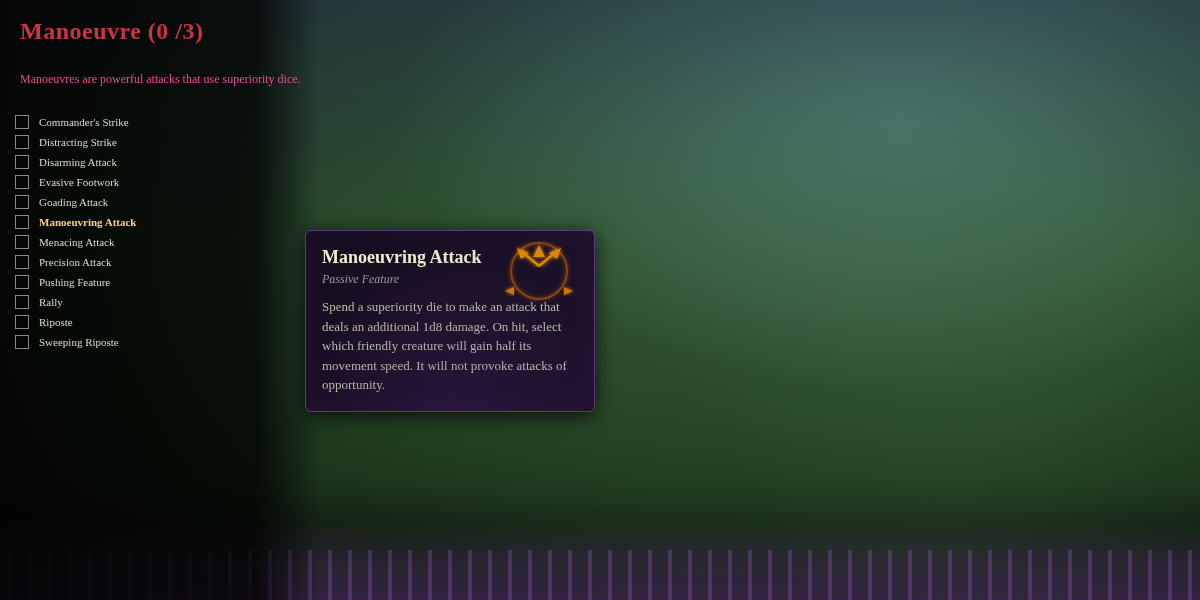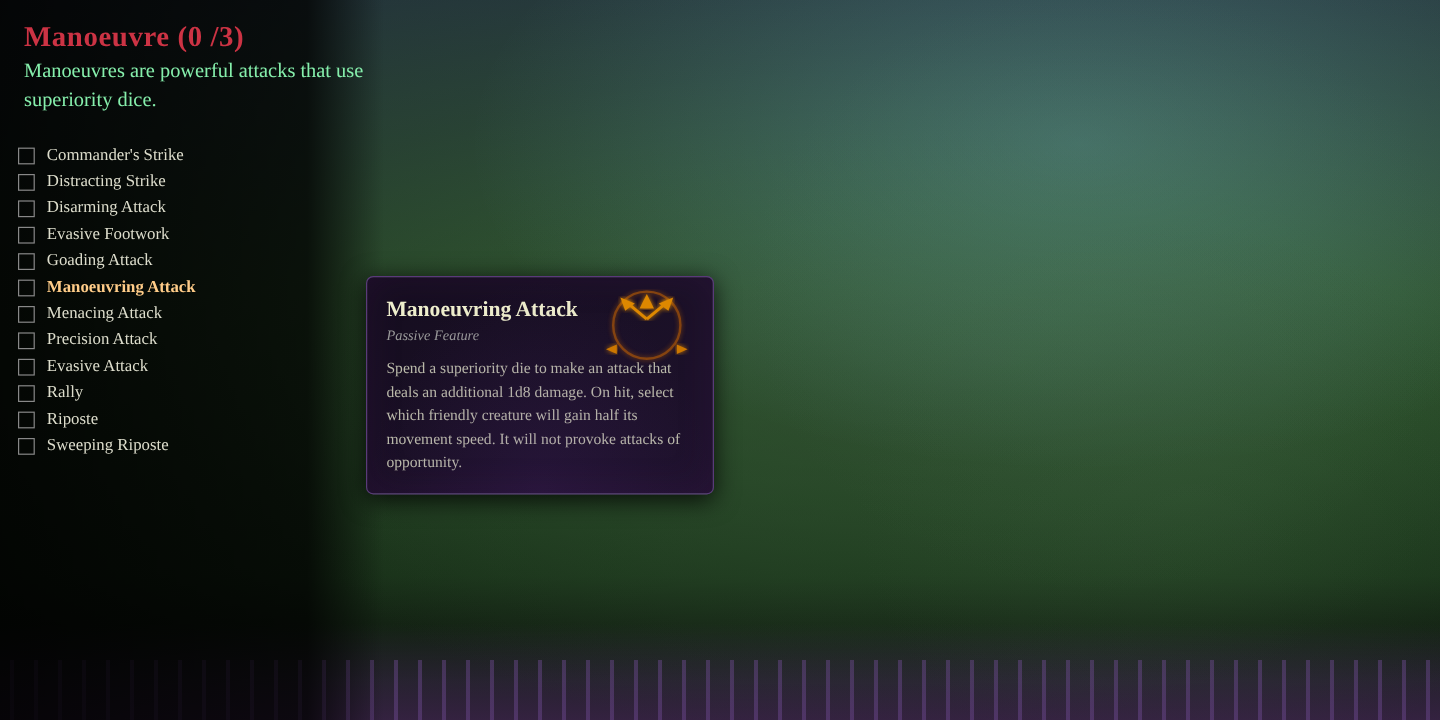--- a/index.html
+++ b/index.html
@@ -55,23 +55,23 @@
     }
 
     #manoeuvre-title {
       font-size: 24px;
       color: #cc3344;
       font-weight: bold;
       letter-spacing: 0.5px;
     }
 
     #manoeuvre-subtitle {
-      font-size: 17px;
-      color: #86efac;
-      margin-top: 2px;
+      font-size: 12px;
+      color: #ec4899;
+      margin-top: 26px;
       max-width: 300px;
       line-height: 1.4;
     }
 
     
     #manoeuvre-list {
       margin-top: 14px;
       padding-left: 15px;
     }
 
@@ -88,21 +88,21 @@
       border: 1.5px solid #888888;
       margin-right: 10px;
       flex-shrink: 0;
       display: flex;
       align-items: center;
       justify-content: center;
       background: transparent;
     }
 
     .item-label {
-      font-size: 14px;
+      font-size: 11px;
       color: #ddddcc;
       font-family: 'Palatino Linotype', serif;
     }
 
     .item-label.selected {
       color: #ffcc88;
       font-weight: bold;
     }
 
     
@@ -247,21 +247,21 @@
       <div class="manoeuvre-item">
         <div class="checkbox"></div>
         <span class="item-label">Menacing Attack</span>
       </div>
       <div class="manoeuvre-item">
         <div class="checkbox"></div>
         <span class="item-label">Precision Attack</span>
       </div>
       <div class="manoeuvre-item">
         <div class="checkbox"></div>
-        <span class="item-label">Evasive Attack</span>
+        <span class="item-label">Pushing Feature</span>
       </div>
       <div class="manoeuvre-item">
         <div class="checkbox"></div>
         <span class="item-label">Rally</span>
       </div>
       <div class="manoeuvre-item">
         <div class="checkbox"></div>
         <span class="item-label">Riposte</span>
       </div>
       <div class="manoeuvre-item">

